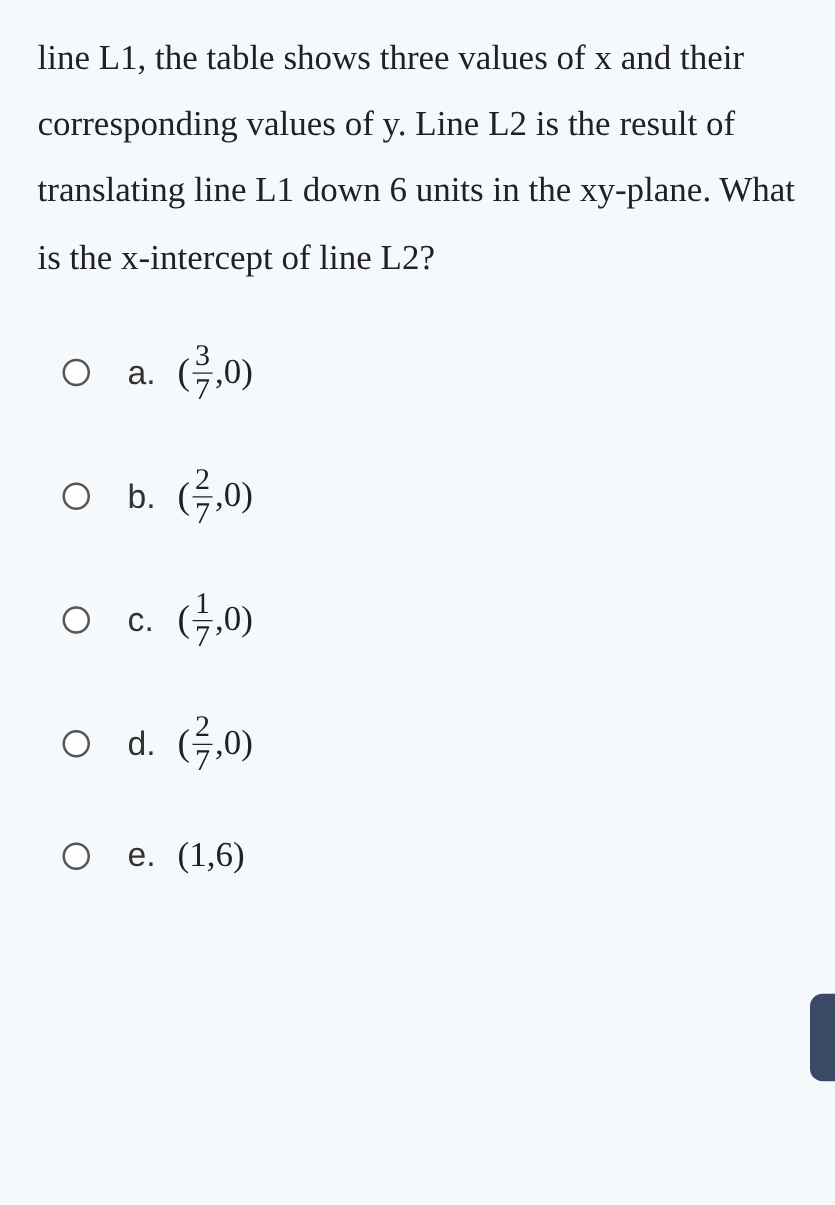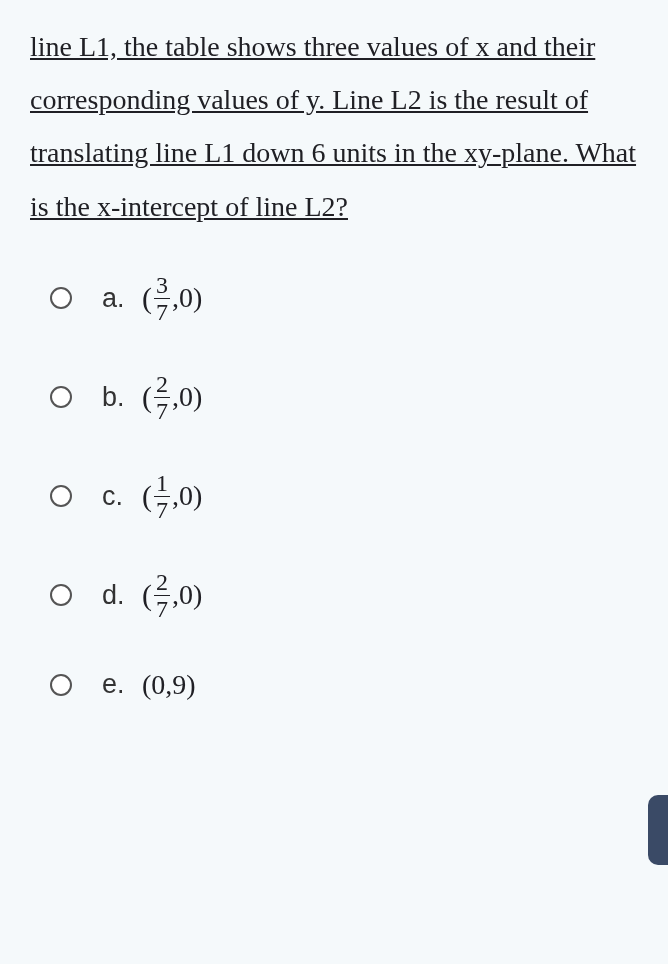--- a/index.html
+++ b/index.html
@@ -13,21 +13,20 @@
       width: 668px;
       height: 964px;
       padding: 20px 30px;
       color: #202025;
       position: relative;
     }
     .question-text {
       font-size: 28px;
       line-height: 1.9;
       margin-bottom: 40px;
-      text-decoration: underline;
     }
     .options {
       padding-left: 20px;
     }
     .option {
       display: flex;
       align-items: center;
       margin-bottom: 48px;
       cursor: pointer;
     }
@@ -141,19 +140,19 @@
         <span class="den">7</span>
       </span>
       <span class="after-frac">,0)</span>
     </div>
   </div>
 
   <div class="option" style="margin-bottom:0;">
     <div class="radio"></div>
     <div class="option-label">e.</div>
     <div class="option-content">
-      <span>(0,9)</span>
+      <span>(1,6)</span>
     </div>
   </div>
 
 </div>
 
 <div class="side-tab"></div>
 
 </body></html>

